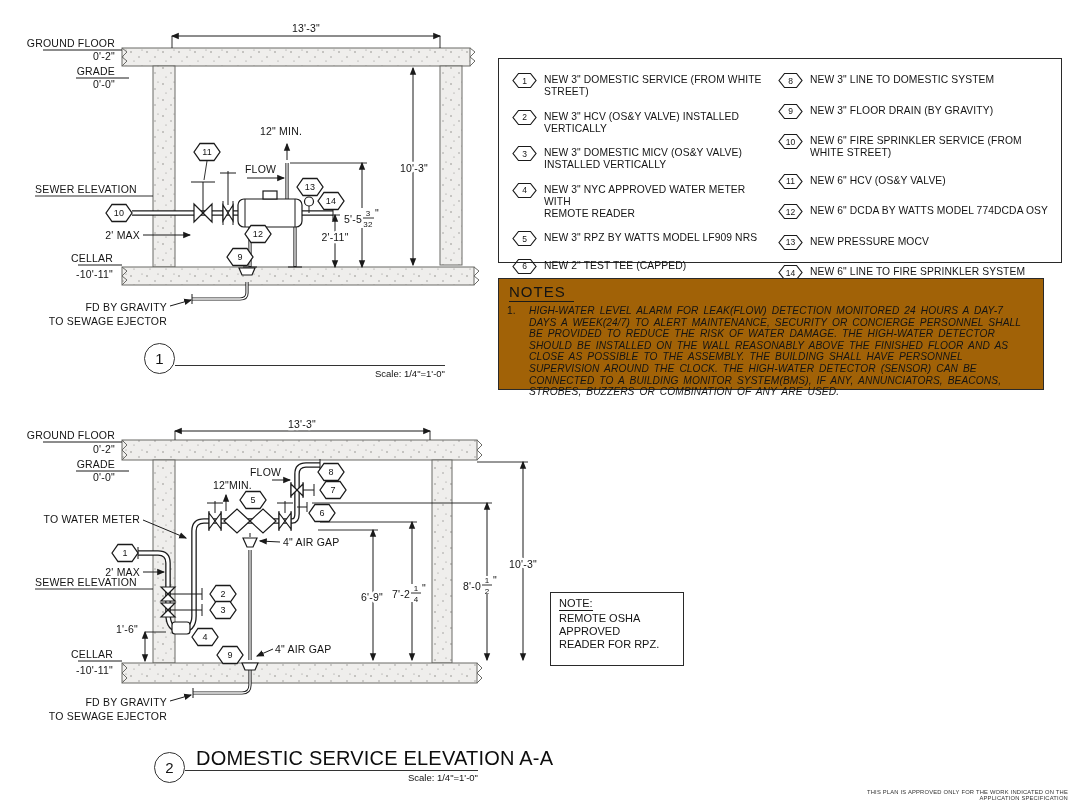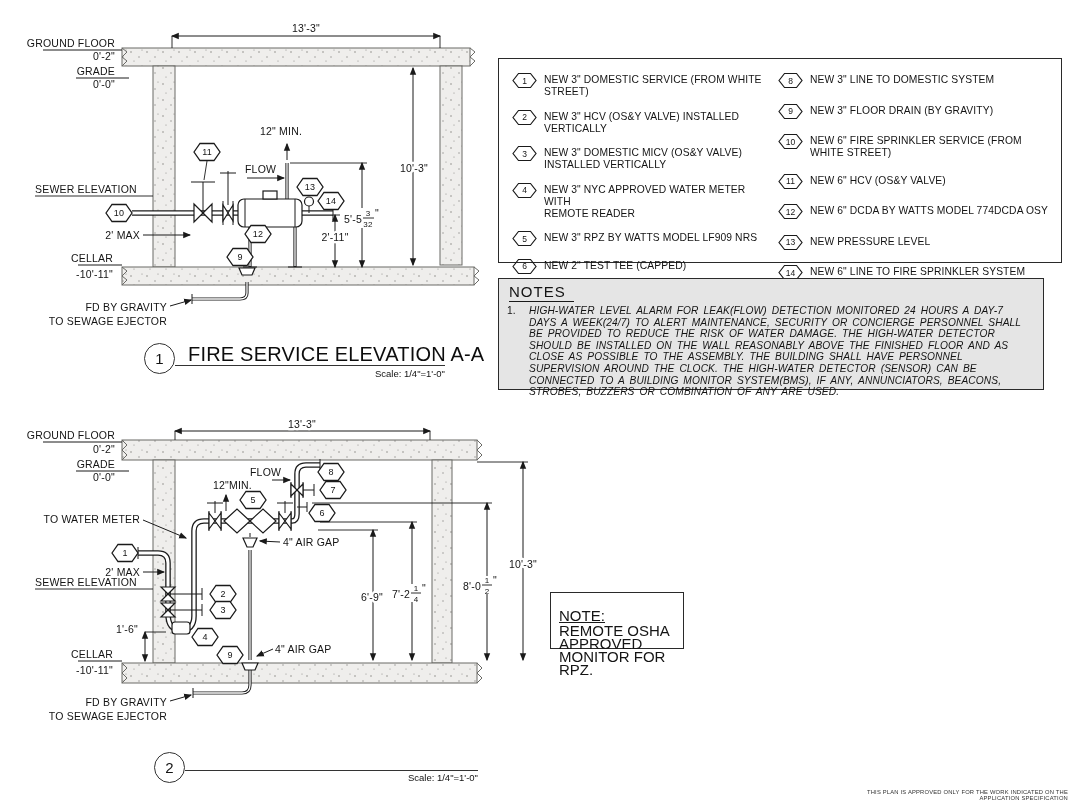--- a/index.html
+++ b/index.html
@@ -28,27 +28,27 @@
   .legend{left:498px;top:58px;width:564px;height:205px;border:1.5px solid #2a2a2a;display:flex;padding:13px 8px 0 13px;background:#fff;}
   .lcol1{width:262px;flex:0 0 auto;}
   .lcol2{flex:1;padding-left:4px;}
   .lrow{display:flex;align-items:flex-start;margin-bottom:10.5px;}
   .lcol2 .lrow{margin-bottom:13.5px;}
   .hx{position:relative;width:25px;height:17px;flex:0 0 auto;margin-right:7px;}
   .hx svg{position:absolute;left:0;top:0;}
   .hx .n{position:absolute;inset:0;display:flex;align-items:center;justify-content:center;font-size:8.5px;color:#141414;}
   .ltxt{font-size:10.3px;line-height:12px;white-space:pre-line;letter-spacing:.1px;padding-top:2px;}
 
-  .notes{left:498px;top:278px;width:546px;height:112px;border:1.3px solid #2a2a2a;padding:4px 10px 0 8px;background:#e5e5e5;}
+  .notes{left:498px;top:278px;width:546px;height:112px;border:1.3px solid #2a2a2a;padding:4px 10px 0 8px;background:#a16207;}
   .notes-title{display:inline-block;font-size:15px;letter-spacing:1px;border-bottom:1.3px solid #1a1a1a;margin-left:2px;padding:0 8px 1px 0;}
   .notes-body{display:flex;margin-top:3px;font-size:10.2px;line-height:11.6px;}
   .notes-num{width:22px;flex:0 0 auto;}
   .notes-text{word-spacing:2px;letter-spacing:.1px;font-style:italic;}
 
-  .rpznote{left:550px;top:592px;width:134px;height:57px;border:1.3px solid #2a2a2a;padding:16px 8px;font-size:15px;line-height:13px;background:#fff;}
+  .rpznote{left:550px;top:592px;width:134px;height:74px;border:1.3px solid #2a2a2a;padding:4px 8px;font-size:11px;line-height:13px;background:#fff;}
   .rpznote .nt{display:inline-block;border-bottom:1px solid #1a1a1a;margin-bottom:1px;}
 
   .callout{border:1.4px solid #333;border-radius:50%;width:31px;height:31px;display:flex;align-items:center;justify-content:center;font-size:15px;background:#fff;}
   .dtitle{font-size:20px;letter-spacing:.2px;color:#0d0d0d;white-space:nowrap;}
   .trule{height:1.4px;background:#333;}
   .tscale{font-size:9.5px;text-align:right;color:#111;}
   .footer{font-size:5.8px;color:#333;text-align:right;letter-spacing:.2px;}
 </style>
 </head>
 <body>
@@ -493,21 +493,21 @@
           </span>
       <span class="ltxt">NEW 6" DCDA BY WATTS MODEL 774DCDA OSY</span>
     </div>
     <div class="lrow">
       <span class="hx">
             <svg width="25" height="17" viewBox="0 0 25 17">
               <polygon points="1,8.5 6.5,1.5 18.5,1.5 24,8.5 18.5,15.5 6.5,15.5" fill="none" stroke="#1a1a1a" stroke-width="1.2"></polygon>
             </svg>
             <span class="n">13</span>
           </span>
-      <span class="ltxt">NEW PRESSURE LEVEL</span>
+      <span class="ltxt">NEW PRESSURE MOCV</span>
     </div>
     <div class="lrow">
       <span class="hx">
             <svg width="25" height="17" viewBox="0 0 25 17">
               <polygon points="1,8.5 6.5,1.5 18.5,1.5 24,8.5 18.5,15.5 6.5,15.5" fill="none" stroke="#1a1a1a" stroke-width="1.2"></polygon>
             </svg>
             <span class="n">14</span>
           </span>
       <span class="ltxt">NEW 6" LINE TO FIRE SPRINKLER SYSTEM</span>
     </div>
@@ -518,31 +518,31 @@
   <span class="notes-title">NOTES</span>
   <div class="notes-body">
     <span class="notes-num">1.</span>
     <span class="notes-text">HIGH-WATER LEVEL ALARM FOR LEAK(FLOW) DETECTION MONITORED 24 HOURS A DAY-7 DAYS A WEEK(24/7) TO ALERT MAINTENANCE, SECURITY OR CONCIERGE PERSONNEL SHALL BE PROVIDED TO REDUCE THE RISK OF WATER DAMAGE. THE HIGH-WATER DETECTOR SHOULD BE INSTALLED ON THE WALL REASONABLY ABOVE THE FINISHED FLOOR AND AS CLOSE AS POSSIBLE TO THE ASSEMBLY. THE BUILDING SHALL HAVE PERSONNEL SUPERVISION AROUND THE CLOCK. THE HIGH-WATER DETECTOR (SENSOR) CAN BE CONNECTED TO A BUILDING MONITOR SYSTEM(BMS), IF ANY, ANNUNCIATORS, BEACONS, STROBES, BUZZERS OR COMBINATION OF ANY ARE USED.</span>
   </div>
 </div>
 
 <div class="abs rpznote">
   <span class="nt">NOTE:</span><br>
   <span>REMOTE OSHA APPROVED</span><br>
-  <span>MONITOR FOR RPZ.</span>
+  <span>READER FOR RPZ.</span>
 </div>
 
 <div class="abs callout" style="left:144px;top:343px;">
       <span>1</span>
     </div>
-<div class="abs dtitle" style="left:188px;top:343px;">FIRE SERVICE ELEVATION A-A</div>
 <div class="abs trule" style="left:175px;top:365px;width:270px;"></div>
 <div class="abs tscale" style="left:327px;top:368px;width:118px;">Scale: 1/4"=1'-0"</div>
 
 <div class="abs callout" style="left:154px;top:752px;">
       <span>2</span>
     </div>
+<div class="abs dtitle" style="left:196px;top:747px;">DOMESTIC SERVICE ELEVATION A-A</div>
 <div class="abs trule" style="left:185px;top:770px;width:293px;"></div>
 <div class="abs tscale" style="left:358px;top:772px;width:120px;">Scale: 1/4"=1'-0"</div>
 
 <div class="abs footer" style="left:840px;top:789px;width:228px;">THIS PLAN IS APPROVED ONLY FOR THE WORK INDICATED ON THE APPLICATION SPECIFICATION</div>
 
 </div>
 
 </body></html>

